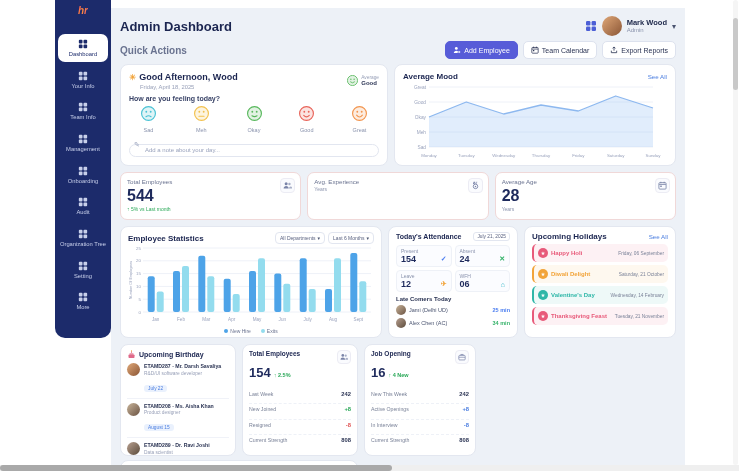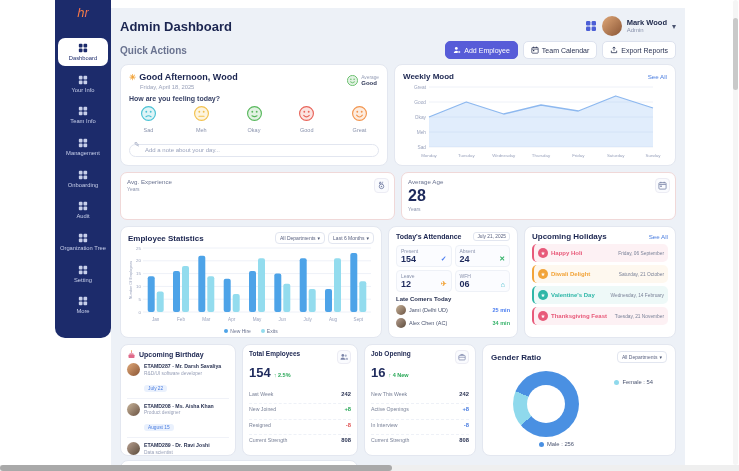--- a/index.html
+++ b/index.html
@@ -2,21 +2,21 @@
 <html><head>
 <meta charset="utf-8">
 <style>
 *{margin:0;padding:0;box-sizing:border-box;font-family:"Liberation Sans",sans-serif}
 body{width:739px;height:471px;background:#fff;overflow:hidden;position:relative}
 .ic{display:inline-block}
 .ic svg{display:block;width:100%;height:100%;fill:currentColor}
 .s8{width:8px;height:8px}.s9{width:9px;height:9px}.s10{width:10px;height:10px}.s12{width:12px;height:12px}
 
 .sidebar{position:absolute;left:55px;top:0;width:56px;height:338px;background:#1c2b6b;border-radius:0 0 10px 10px;padding:5px 3px;display:flex;flex-direction:column;align-items:center;z-index:3}
-.logo{font-size:13px;font-weight:normal;font-style:italic;background:linear-gradient(120deg,#ff5a5a,#ff8a3a,#e84a8a);-webkit-background-clip:text;background-clip:text;color:transparent;margin-bottom:18px}
+.logo{font-size:10px;font-weight:bold;font-style:italic;background:linear-gradient(120deg,#ff5a5a,#ff8a3a,#e84a8a);-webkit-background-clip:text;background-clip:text;color:transparent;margin-bottom:18px}
 .side-item{width:50px;display:flex;flex-direction:column;align-items:center;gap:2px;padding:5px 1px 4px;border-radius:7px;color:#c7cfea;cursor:pointer;margin-bottom:4px}
 .side-item.active{background:#fff;color:#1c2b6b}
 .side-label{font-size:5.8px;line-height:1.15;text-align:center}
 
 .main{position:absolute;left:111px;top:8px;width:574px;height:471px;background:#edf1f7;padding:6px 9px 0;overflow:hidden}
 .topbar{display:flex;align-items:center;justify-content:space-between;height:24px}
 .page-title{font-size:13px;font-weight:bold;color:#1b2550}
 .user-box{display:flex;align-items:center;gap:5px;cursor:pointer}
 .apps{color:#4c5fd6}
 .avatar{width:20px;height:20px;border-radius:50%;background:linear-gradient(135deg,#e0a878,#8a5535);display:inline-block;flex:none}
@@ -375,21 +375,21 @@
             </div>
           </div>
         <div class="note-wrap">
           <span class="note-ic">✎</span>
           <input class="note-input" placeholder="Add a note about your day..." style="">
         </div>
       </section>
 
       <section class="card moodc">
         <div class="card-head">
-          <span class="card-title">Weekly Mood</span>
+          <span class="card-title">Average Mood</span>
           <span class="see-all">See All</span>
         </div>
         <div id="mood-chart"><svg width="258" height="78" viewBox="0 0 258 78">
               <line x1="26" y1="66" x2="250" y2="66" stroke="#eef1f8"></line>
               <text x="23" y="67.6" text-anchor="end" font-size="4.8" fill="#9aa3bd">Sad</text>
               <line x1="26" y1="51" x2="250" y2="51" stroke="#eef1f8"></line>
               <text x="23" y="52.6" text-anchor="end" font-size="4.8" fill="#9aa3bd">Meh</text>
               <line x1="26" y1="36" x2="250" y2="36" stroke="#eef1f8"></line>
               <text x="23" y="37.6" text-anchor="end" font-size="4.8" fill="#9aa3bd">Okay</text>
               <line x1="26" y1="21" x2="250" y2="21" stroke="#eef1f8"></line>
@@ -403,20 +403,35 @@
               <text x="100.7" y="76" text-anchor="middle" font-size="4.4" fill="#9aa3bd">Wednesday</text>
               <text x="138.0" y="76" text-anchor="middle" font-size="4.4" fill="#9aa3bd">Thursday</text>
               <text x="175.3" y="76" text-anchor="middle" font-size="4.4" fill="#9aa3bd">Friday</text>
               <text x="212.7" y="76" text-anchor="middle" font-size="4.4" fill="#9aa3bd">Saturday</text>
               <text x="250.0" y="76" text-anchor="middle" font-size="4.4" fill="#9aa3bd">Sunday</text>
             </svg></div>
       </section>
     </div>
 
     <div class="row stats" id="stat-cards">
+        <div class="stat-card">
+          <div class="stat-label">Total Employees</div>
+          <div class="stat-value">544</div>
+          <div class="stat-sub green">↑ 5% vs Last month</div>
+          <div class="icon-box">
+            <span class="ic s9">
+              <svg viewBox="0 0 12 12">
+                <circle cx="4.2" cy="3.6" r="2"></circle>
+                <path d="M.8 10c0-2.1 1.6-3.4 3.4-3.4S7.6 7.9 7.6 10z"></path>
+                <circle cx="8.6" cy="4" r="1.6" opacity=".65"></circle>
+                <path d="M7.9 10c.1-1.7 1.2-2.8 2.4-2.8 1.1 0 1.9.9 1.9 2.8z" opacity=".65"></path>
+              </svg>
+            </span>
+          </div>
+        </div>
         <div class="stat-card">
           <div class="stat-label">Avg. Experience</div>
           <div class="stat-sub gray">Years</div>
           <div class="icon-box">
             <span class="ic s9">
               <svg viewBox="0 0 12 12">
                 <path d="M3.5 1h2L4.6 4h-2z"></path>
                 <path d="M6.5 1h2L7.4 4h-2z" opacity=".6"></path>
                 <circle cx="6" cy="7.2" r="3" fill="none" stroke="currentColor" stroke-width="1.2"></circle>
                 <circle cx="6" cy="7.2" r="1"></circle>
@@ -685,38 +700,20 @@
               <span class="mini-label">In Interview</span>
               <span class="mini-val blue">-8</span>
             </div>
             <div class="mini-row">
               <span class="mini-label">Current Strength</span>
               <span class="mini-val dark">808</span>
             </div>
           </div>
       </section>
 
-      <section class="card genc">
-        <div class="card-head">
-          <span class="card-title">Gender Ratio</span>
-          <button class="pill">
-            <span>All Departments</span>
-            <span class="chev">▾</span>
-          </button>
-        </div>
-        <div class="donut" id="donut" style="background: conic-gradient(from 230deg, rgb(143, 217, 236) 0deg, rgb(143, 217, 236) 62.7deg, rgb(74, 144, 226) 62.7deg, rgb(74, 144, 226) 360deg);"></div>
-        <div class="gen-label gl-female" id="gl-female">
-            <span class="dot" style="background:#8fd9ec"></span>
-            <span>Female : 54</span>
-          </div>
-        <div class="gen-label gl-male" id="gl-male">
-            <span class="dot" style="background:#4a90e2"></span>
-            <span>Male : 256</span>
-          </div>
-      </section>
     </div>
 
     <div class="cut-card"></div>
   </main>
 
   <div class="vscroll">
     <div class="vthumb"></div>
   </div>
   <div class="hscroll">
     <div class="hthumb"></div>

